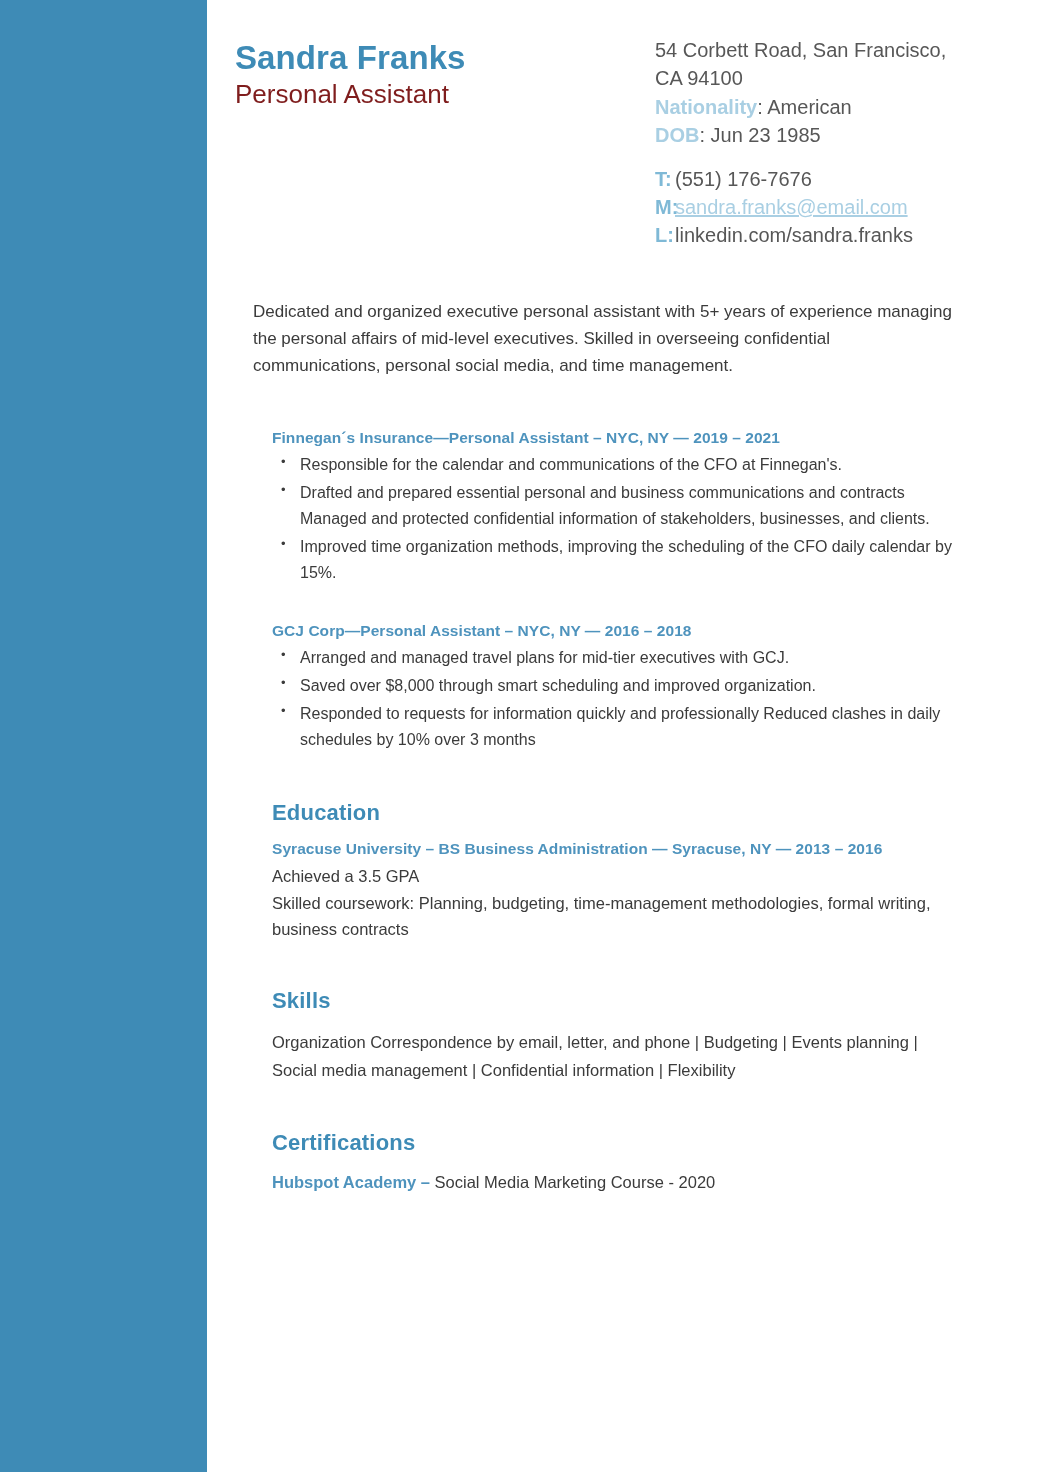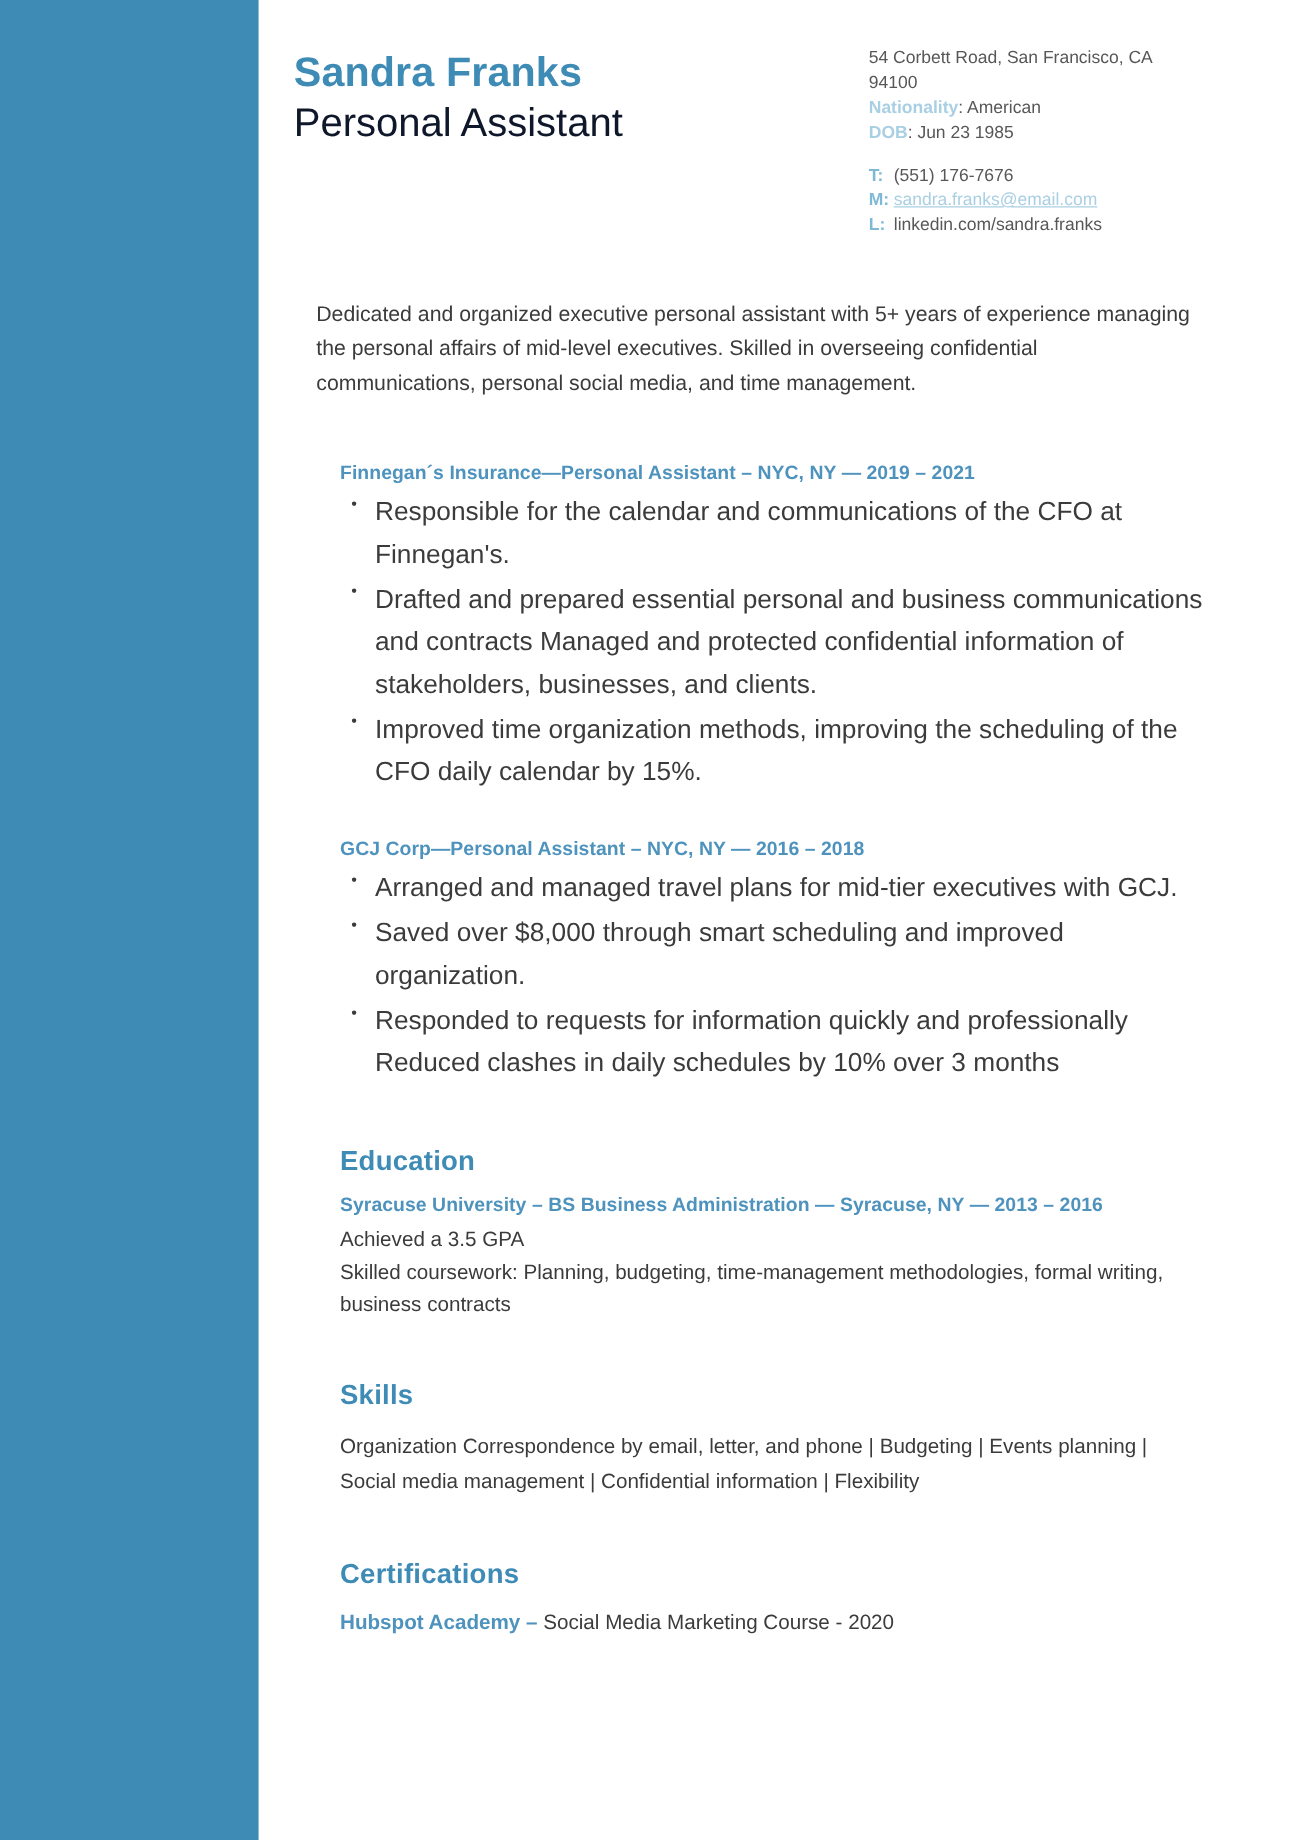--- a/index.html
+++ b/index.html
@@ -49,33 +49,32 @@
   }
   .name {
     font-size: 33px;
     font-weight: bold;
     color: #3e8bb6;
     line-height: 1.12;
     letter-spacing: 0.1px;
     margin: 0;
   }
   .job-title {
-    font-size: 32px;
-    color: #0f172a;
+    font-size: 26px;
+    color: #7f1d1d;
     line-height: 1.2;
     margin: 2px 0 0 0;
     font-weight: normal;
   }
   .header-right {
     flex: 1 1 auto;
-    font-size: 14px;
+    font-size: 20px;
     line-height: 1.42;
     color: #575757;
     padding-top: 6px;
-    margin-left: 40px;
   }
   .hr-line { white-space: normal; }
   .lbl-pale {
     color: #a9cfe3;
     font-weight: bold;
   }
   .lbl-blue {
     color: #7fb9d6;
     font-weight: bold;
   }
@@ -126,21 +125,21 @@
     letter-spacing: 0.05px;
   }
   ul.bullets {
     list-style: none;
     margin: 0 0 0 0;
     padding: 0;
   }
   ul.bullets li {
     position: relative;
     padding-left: 28px;
-    font-size: 21px;
+    font-size: 16px;
     line-height: 1.62;
     color: #3b3b3b;
     margin-bottom: 2px;
   }
   ul.bullets li:before {
     content: "\2022";
     position: absolute;
     left: 9px;
     top: -1px;
     font-size: 13px;

